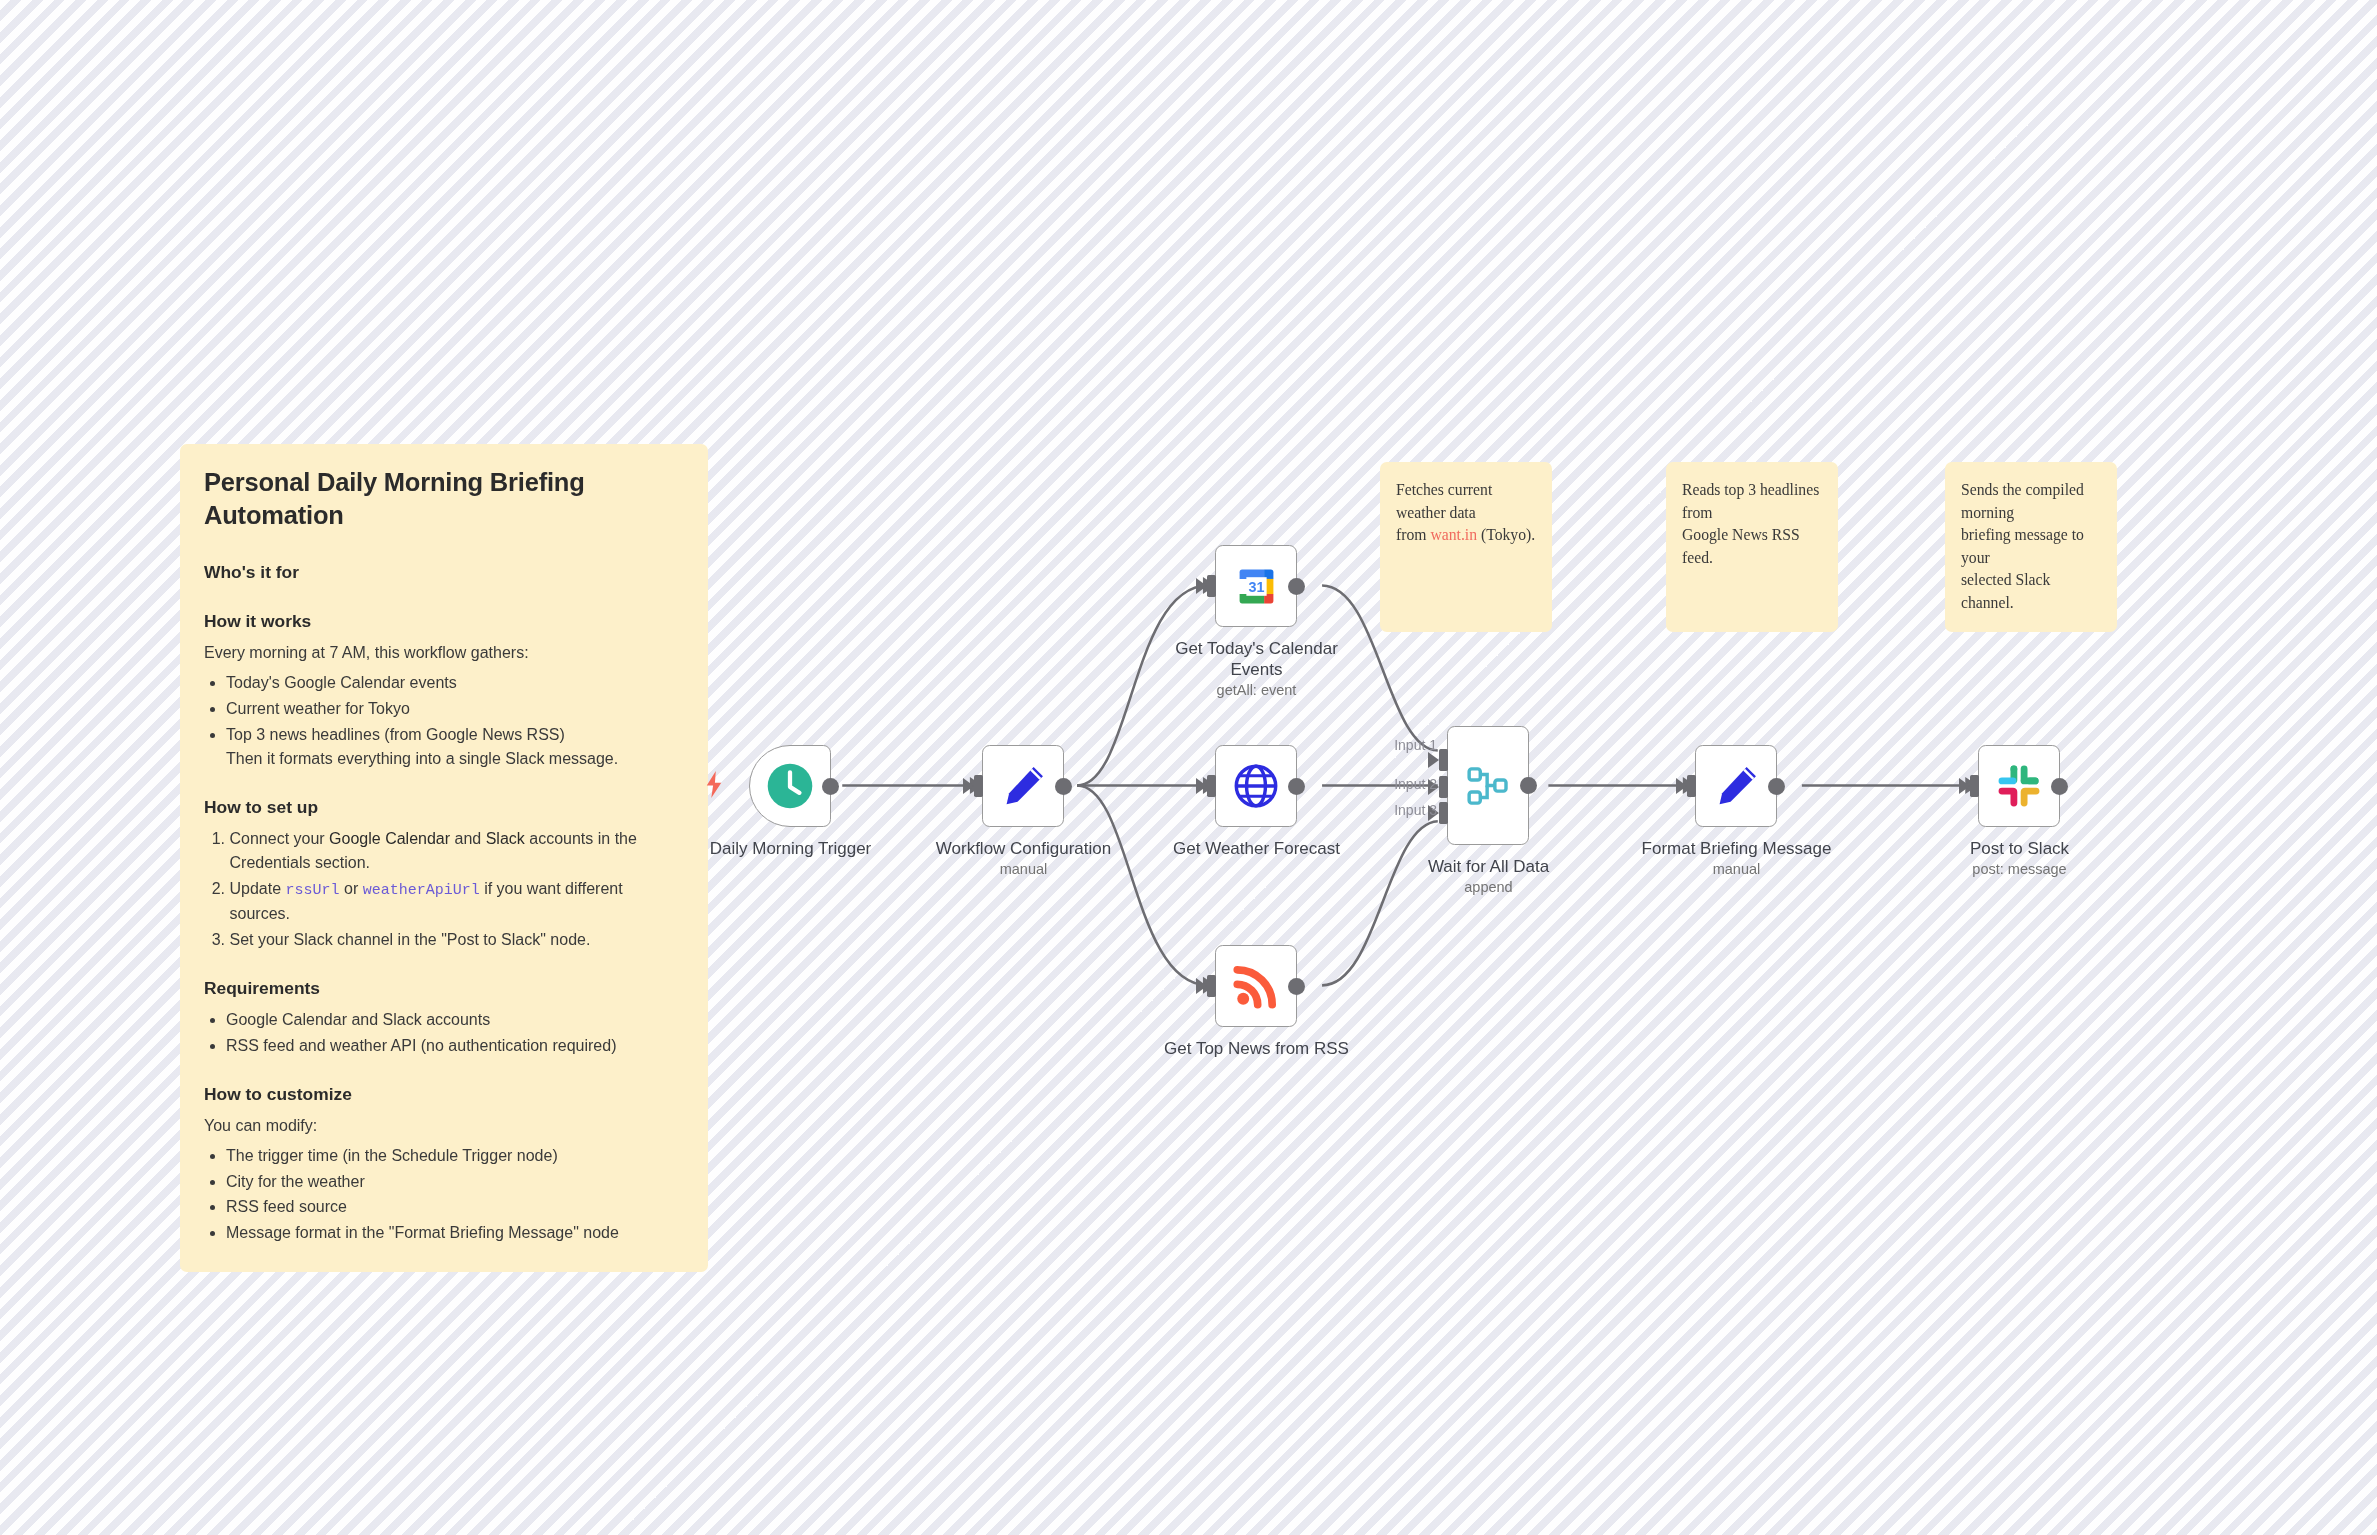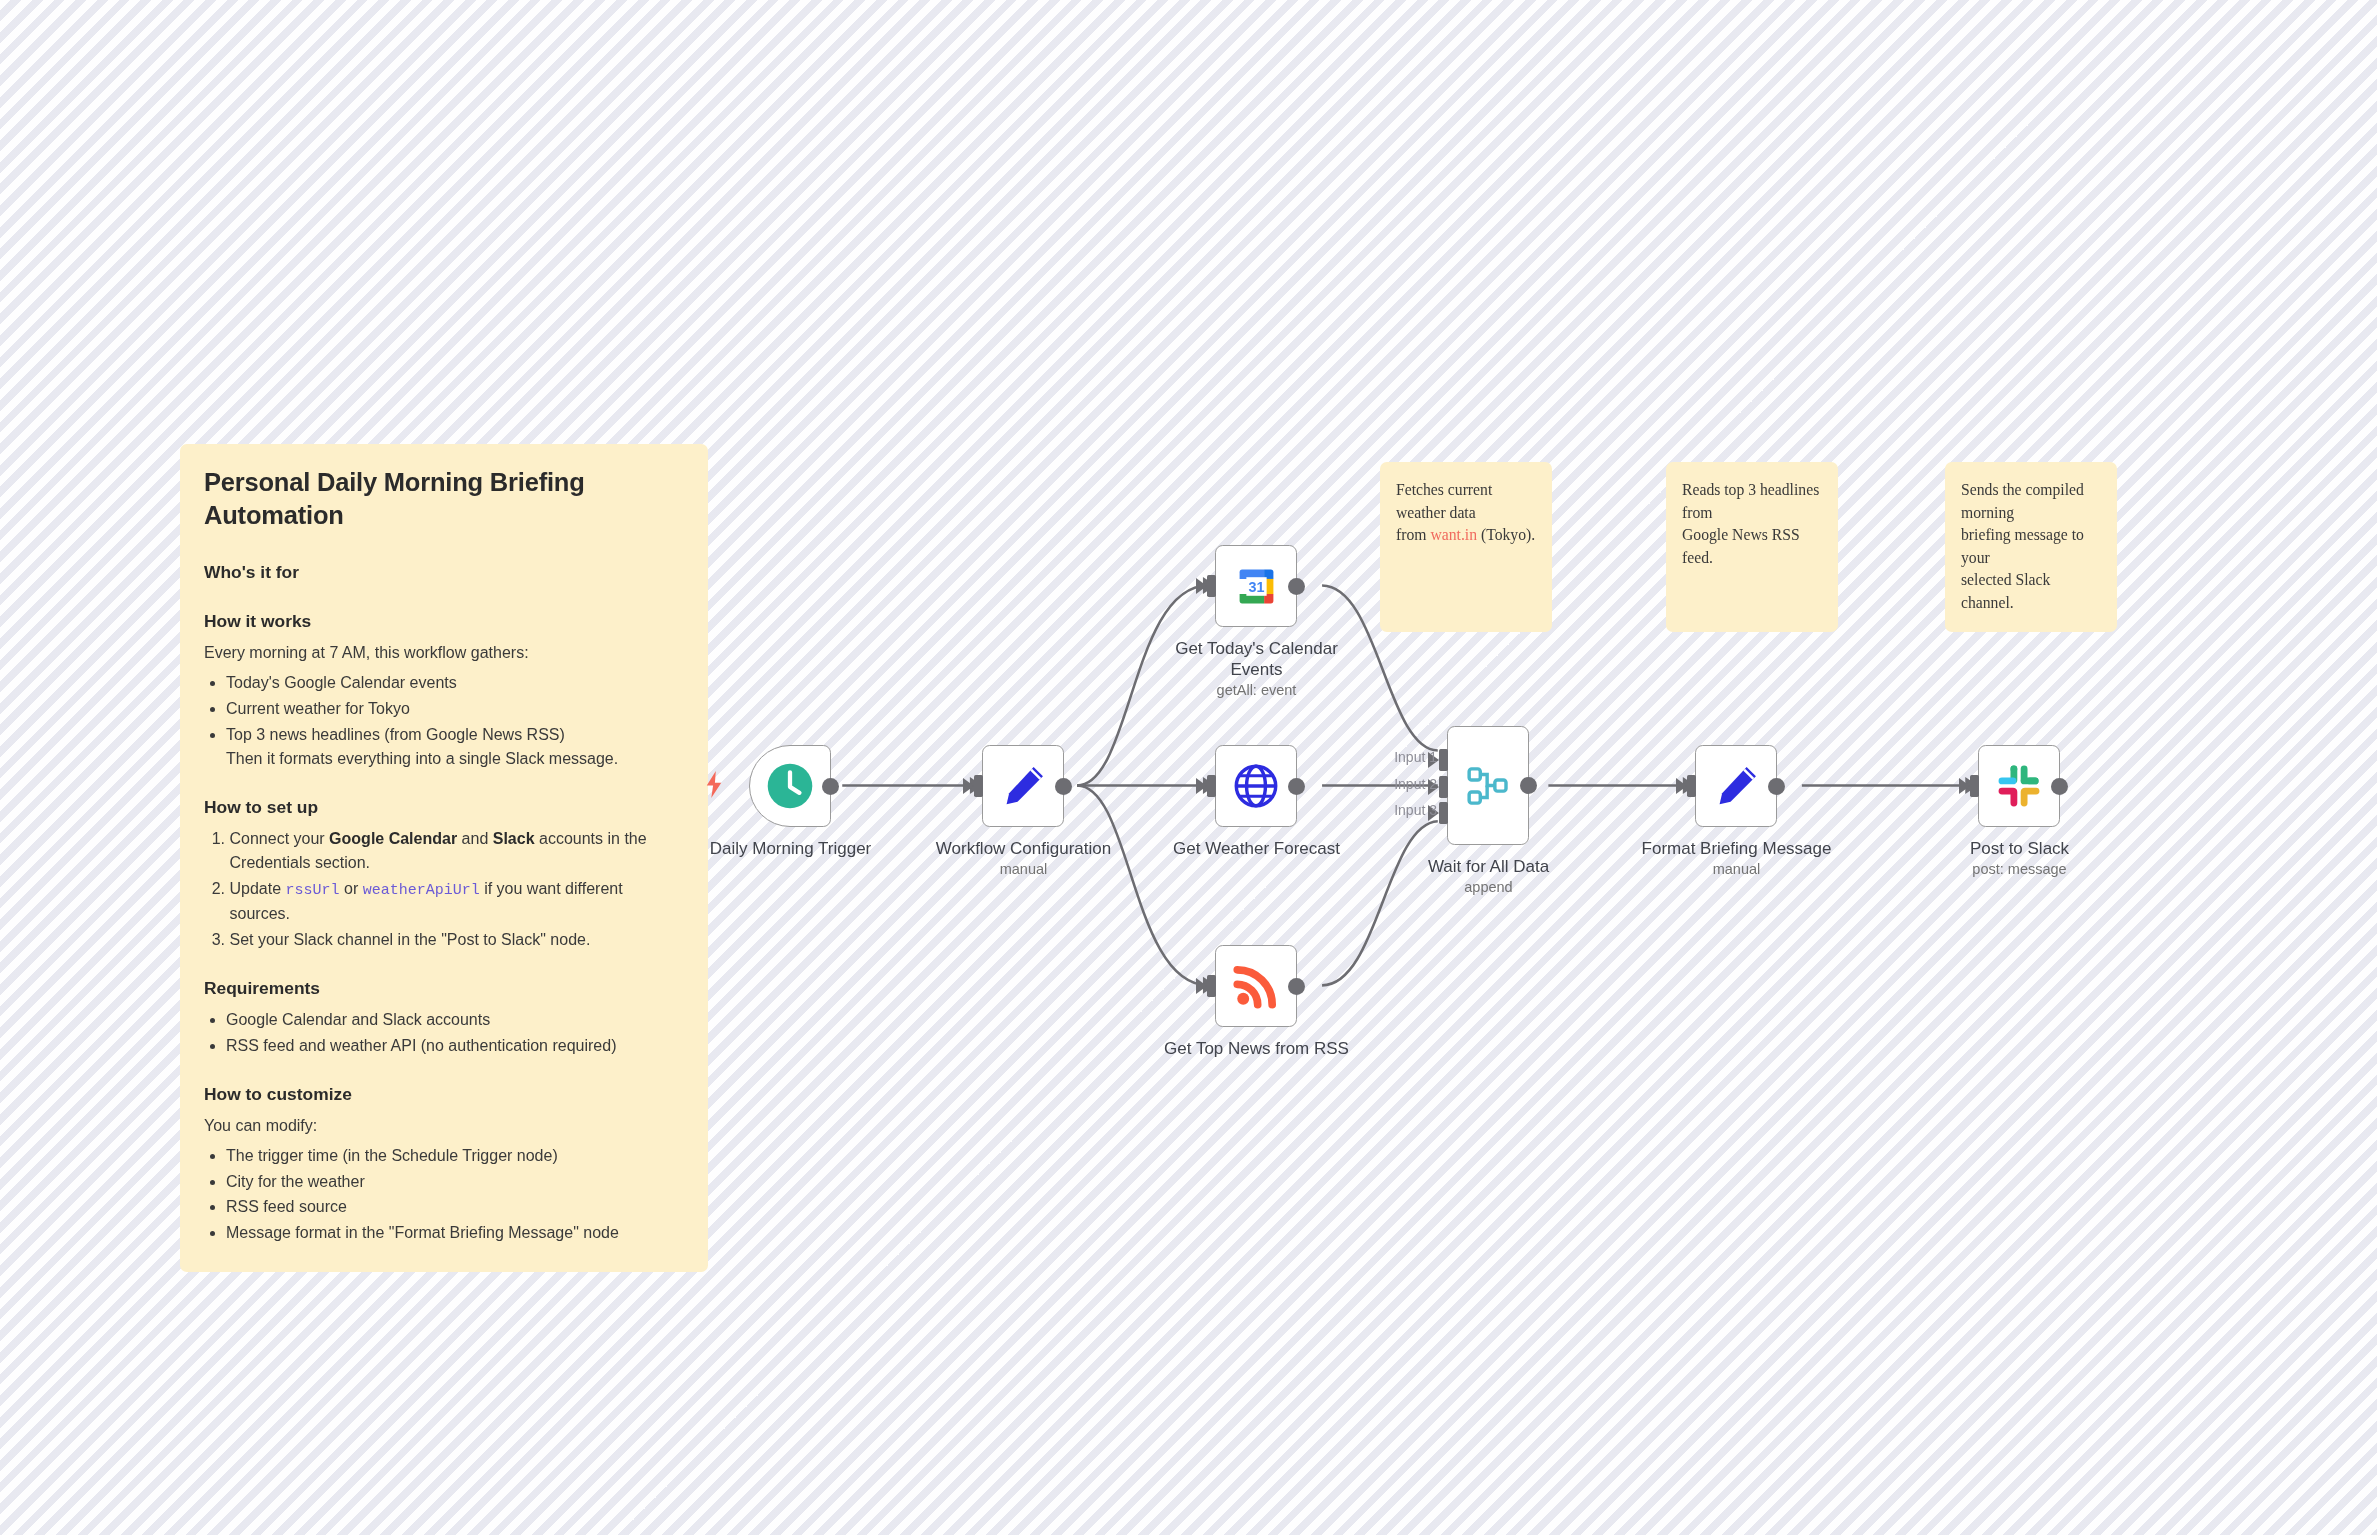--- a/index.html
+++ b/index.html
@@ -68,21 +68,21 @@
     font-size: 16px;
     line-height: 1.5;
   }
   .sticky-main li { margin: 0 0 1.7px 0; }
   .sticky-main ol { padding-left: 25.5px; }
   .sticky-main code {
     font-family: "Liberation Mono", monospace;
     color: #6b5bd6;
     font-size: 15px;
   }
-  .sticky-main b { font-weight: bold; color: #2b2b2b; }
+  .sticky-main b { font-weight: normal; color: #2b2b2b; }
   .sub-line { display: block; }
 
   .sticky-small {
     width: 172px;
     height: 170px;
     padding: 17px 16px;
     font-size: 15.7px;
     line-height: 1.44;
     color: #3a3a3a;
     font-family: Liberation Serif, serif;
@@ -167,21 +167,21 @@
   .port-in.p1 { top: 22px; margin-top: 0; }
   .port-in.p2 { top: 49px; margin-top: 0; }
   .port-in.p3 { top: 75px; margin-top: 0; }
   .input-label {
     position: absolute;
     font-size: 14px;
     color: #8d8d96;
     right: 91px;
     white-space: nowrap;
   }
-  .input-label.l1 { top: 22px; text-align: center; }
+  .input-label.l1 { top: 10px; text-align: center; }
   .input-label.l2 { top: 49px; }
   .input-label.l3 { top: 75px; }
   .bolt {
     position: absolute;
     width: 22px;
     height: 29px;
     left: 703px;
     top: 770px;
   }
   .icon { display: block; }

